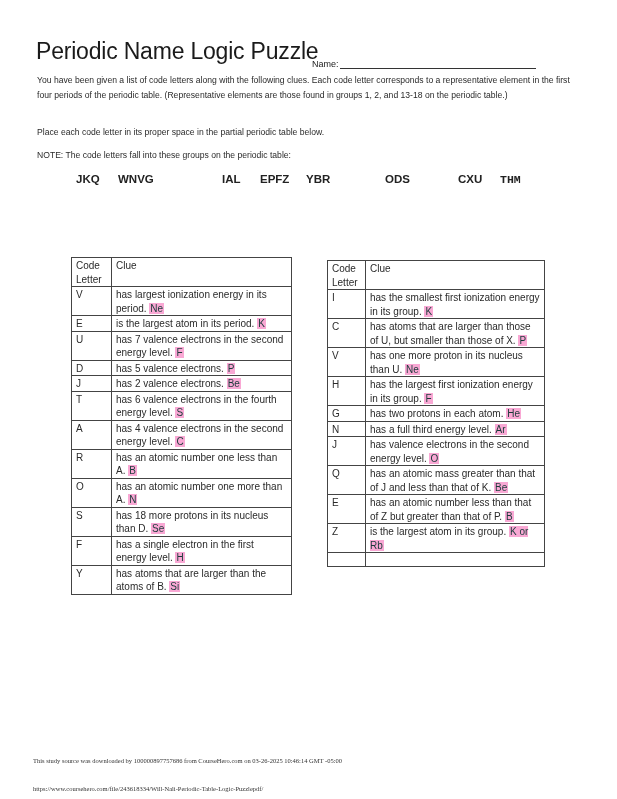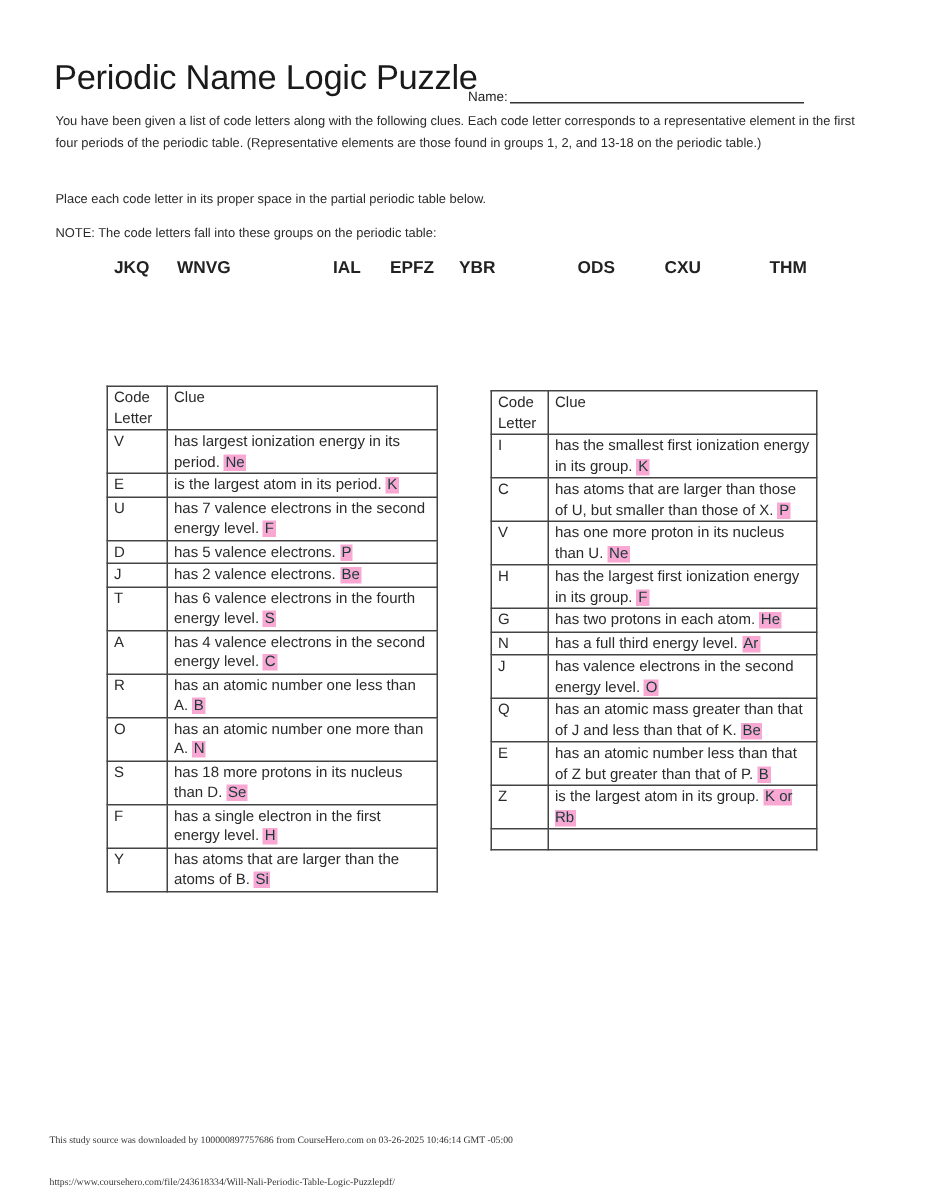--- a/index.html
+++ b/index.html
@@ -50,22 +50,22 @@
 <div class="para" style="top:125px;">Place each code letter in its proper space in the partial periodic table below.</div>
 <div class="para" style="top:148px;">NOTE: The code letters fall into these groups on the periodic table:</div>
 
 <div class="groups">
   <span style="left:76px;">JKQ</span>
   <span style="left:118px;text-align:right;">WNVG</span>
   <span style="left:194px;padding-left:28px;">IAL</span>
   <span style="left:260px;">EPFZ</span>
   <span style="left:306px;">YBR</span>
   <span style="left:385px;">ODS</span>
-  <span style="left:443px;text-align:center;">CXU</span>
-  <span style="left:513px;">THM</span>
+  <span style="left:458px;text-align:center;">CXU</span>
+  <span style="left:500px;font-family:Liberation Mono, monospace;">THM</span>
 </div>
 
 <table class="clues" style="left:71px; top:217px; width:220px;">
   <colgroup>
       <col style="width:40px">
       <col style="width:180px">
     </colgroup>
   <tbody>
       <tr style="height:28px;">
     <td class="code">Code Letter</td>

